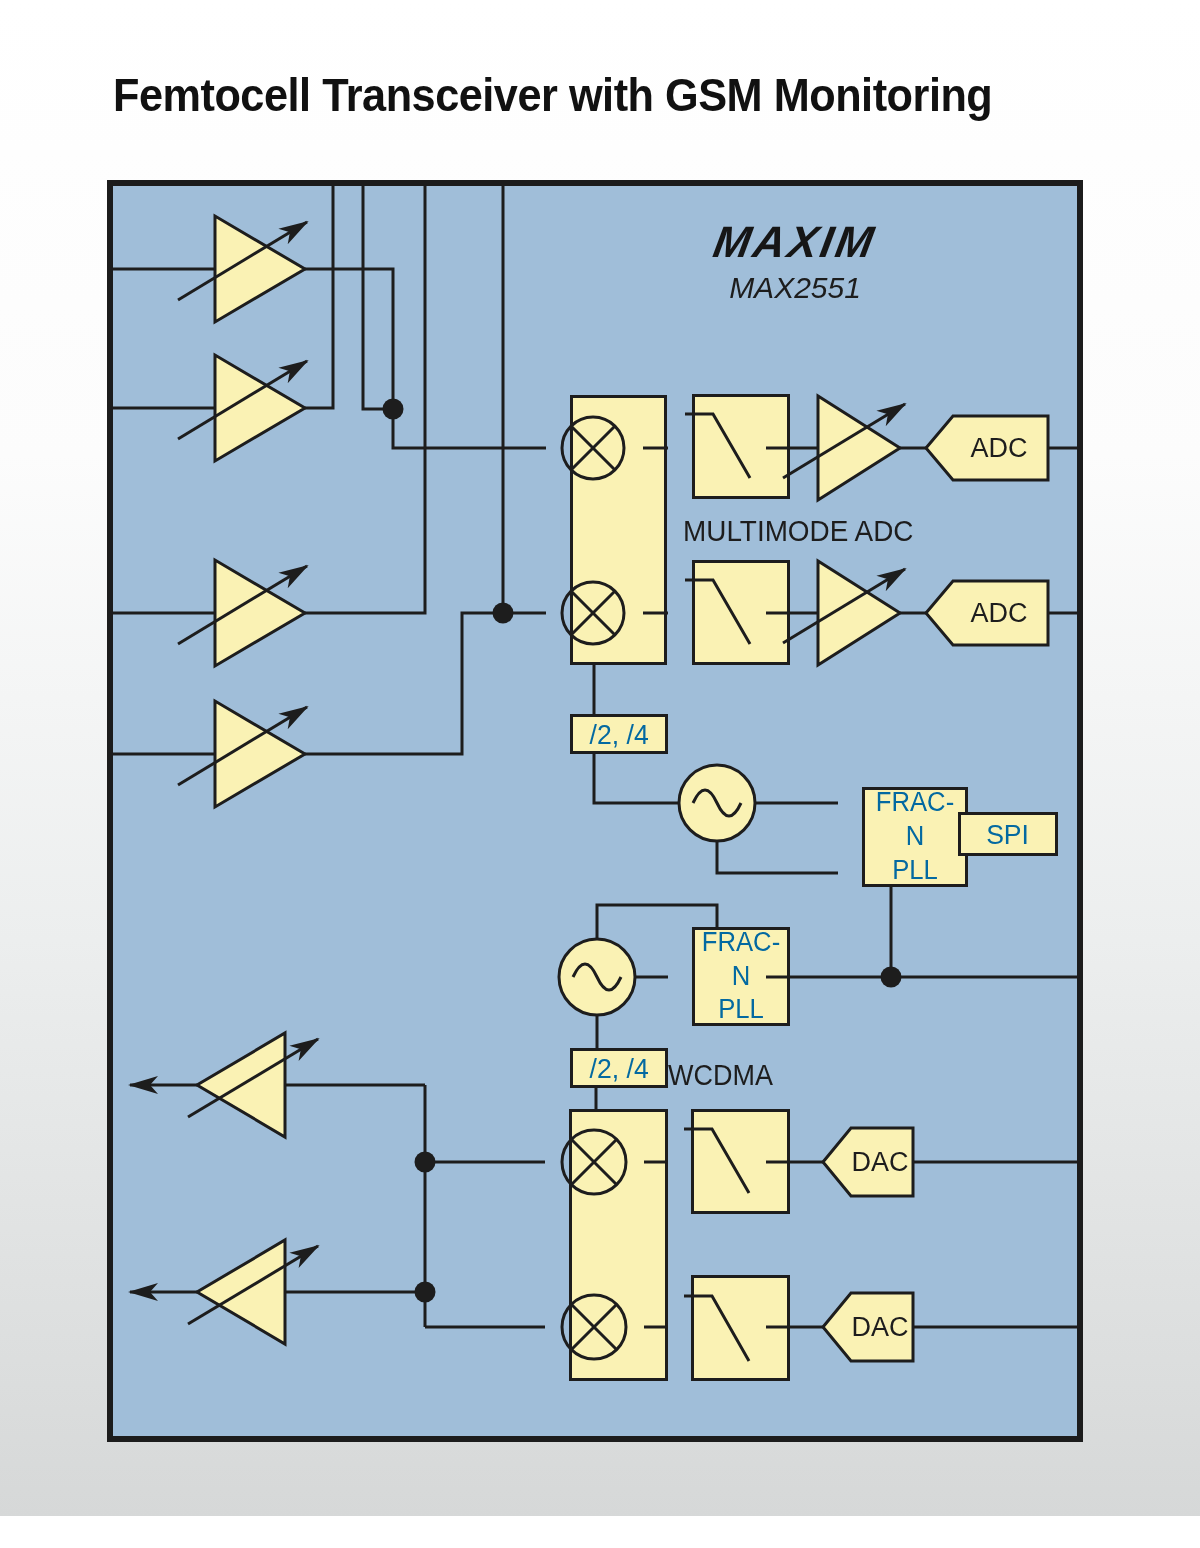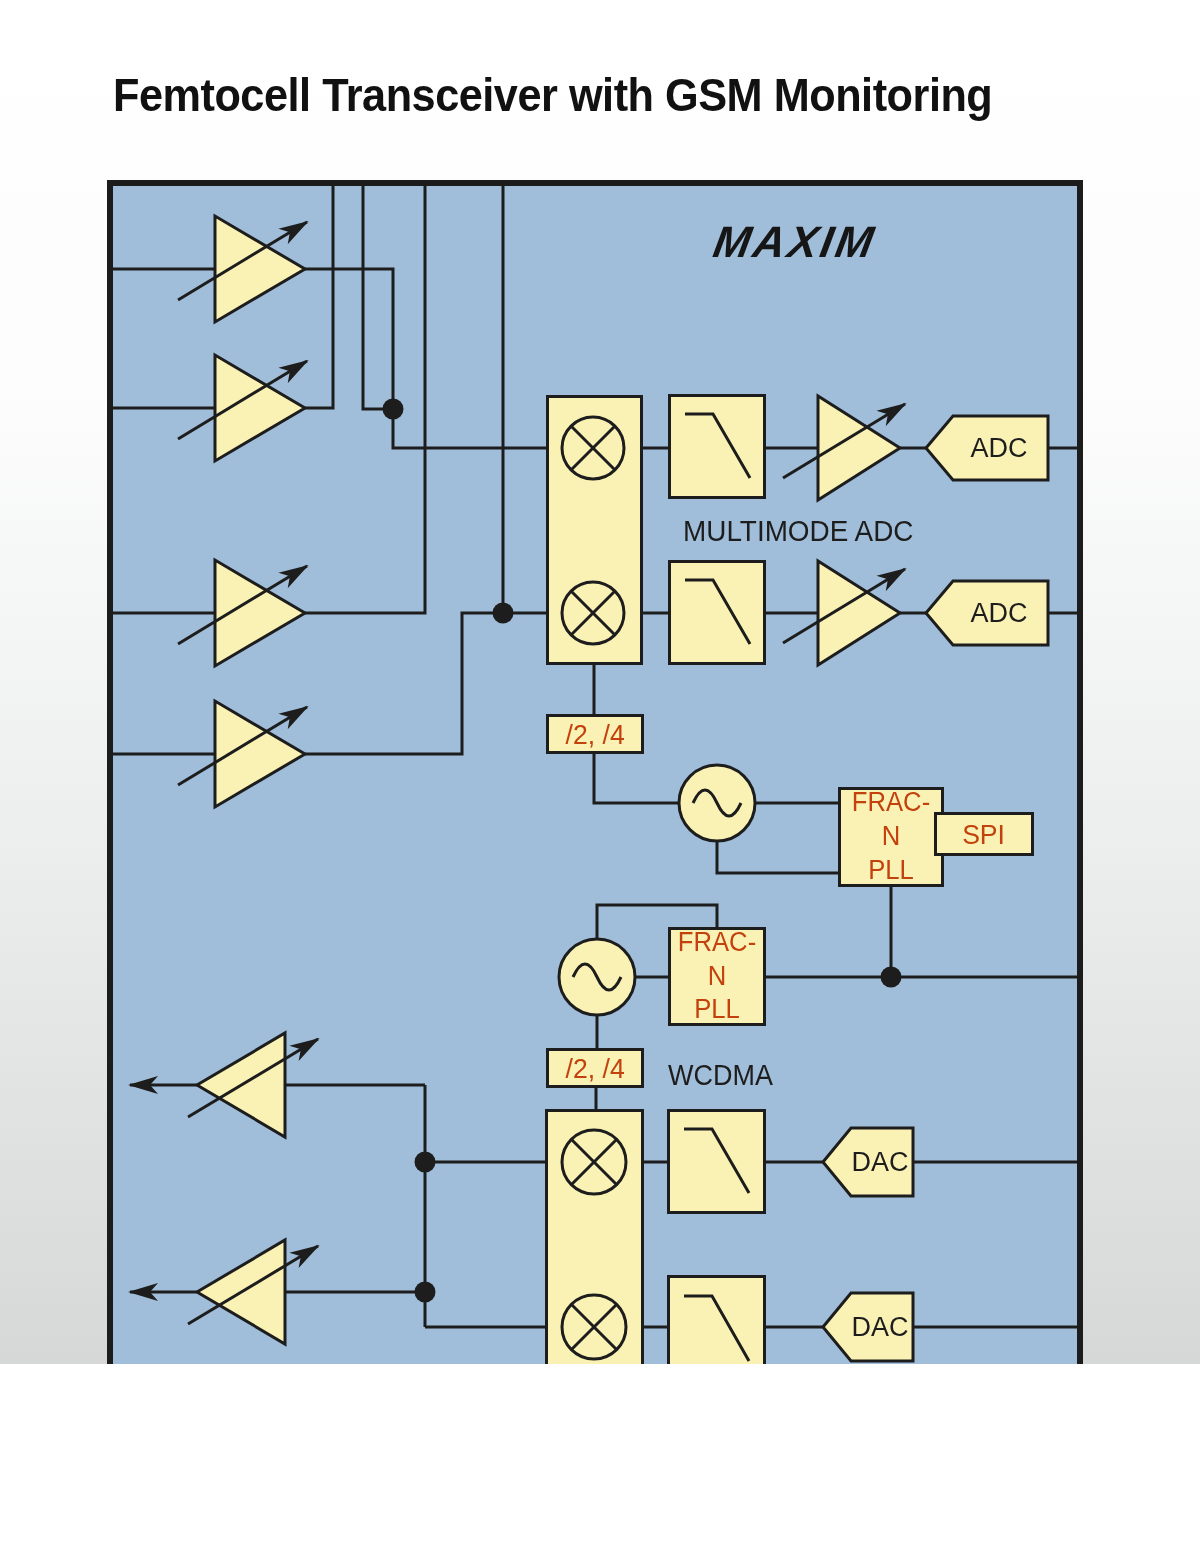--- a/index.html
+++ b/index.html
@@ -1,17 +1,17 @@
 <!DOCTYPE html>
 <html><head>
 <meta charset="utf-8">
 <style>
   html,body{margin:0;padding:0;}
   .canvas{
-    position:relative;width:1200px;height:1364px;overflow:hidden;
+    position:relative;width:1200px;height:1516px;overflow:hidden;
     background:linear-gradient(180deg,#ffffff 0%,#fcfcfc 30%,#eceeee 62%,#d6d8d8 100%);
     font-family:"Liberation Sans",sans-serif;color:#1d1d1d;
   }
   .title{
     position:absolute;left:113px;top:68px;font-size:46px;font-weight:bold;
     letter-spacing:-0.5px;white-space:nowrap;color:#111;
     transform:scaleX(.94);transform-origin:left center;
   }
   .panel{
     position:absolute;left:107px;top:180px;width:976px;height:1262px;
@@ -19,21 +19,21 @@
   }
   .brand{position:absolute;left:670px;top:220px;width:250px;text-align:center;z-index:3;}
   .brand .logo{
     font-size:44px;font-weight:bold;font-style:italic;letter-spacing:3px;
     transform:skewX(-10deg);color:#161616;line-height:1;
   }
   .brand .part{font-size:30px;font-style:italic;margin-top:9px;line-height:1;color:#1d1d1d;}
   .ybox{
     position:absolute;box-sizing:border-box;background:#faf2b4;border:3px solid #1d1d1d;
     display:flex;align-items:center;justify-content:center;flex-direction:column;
-    z-index:1;color:#c2410c;
+    z-index:1;color:#0369a1;margin-left:24px;
   }
   .ybox .t{line-height:1.25;text-align:center;transform:scaleX(.95);}
   .overlay{
     position:absolute;z-index:4;display:flex;align-items:center;justify-content:center;
     color:#1d1d1d;pointer-events:none;text-align:center;
   }
   .freelabel{
     position:absolute;z-index:3;white-space:nowrap;color:#1d1d1d;
     transform:scaleX(.93);transform-origin:left center;
   }
@@ -43,20 +43,21 @@
 <body>
 
 <div class="canvas">
 
   <div class="title">Femtocell Transceiver with GSM Monitoring</div>
 
   <div class="panel"></div>
 
   <div class="brand">
     <div class="logo">MAXIM</div>
+    <div class="part">MAX2551</div>
   </div>
 
   <div class="ybox" style="left:546px;top:395px;width:97px;height:270px;"></div>
   <div class="ybox" style="left:668px;top:394px;width:98px;height:105px;"></div>
   <div class="ybox" style="left:668px;top:560px;width:98px;height:105px;"></div>
   <div class="ybox" style="left:546px;top:714px;width:98px;height:40px;font-size:28px;">
     <span class="t">/2, /4</span>
   </div>
   <div class="ybox" style="left:838px;top:787px;width:106px;height:100px;font-size:27px;">
     <span class="t">FRAC-N</span>

